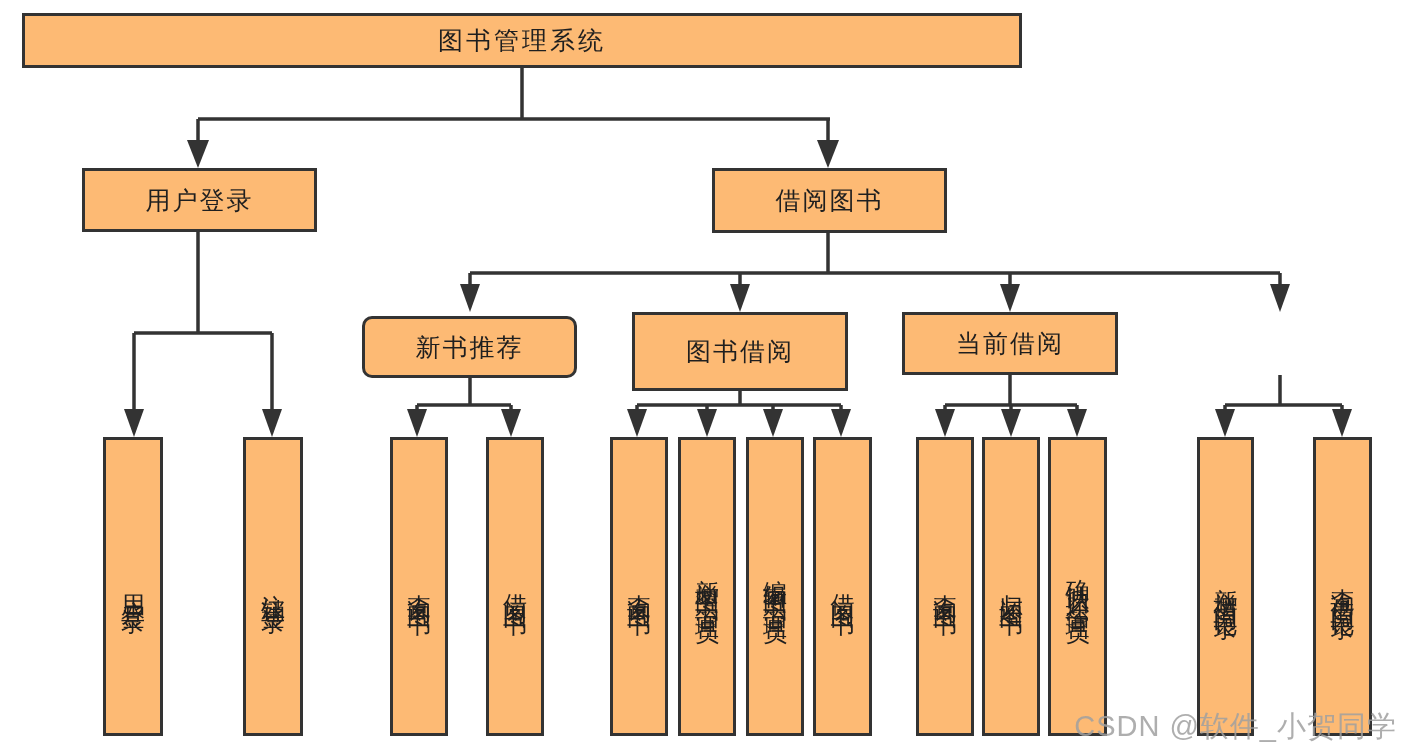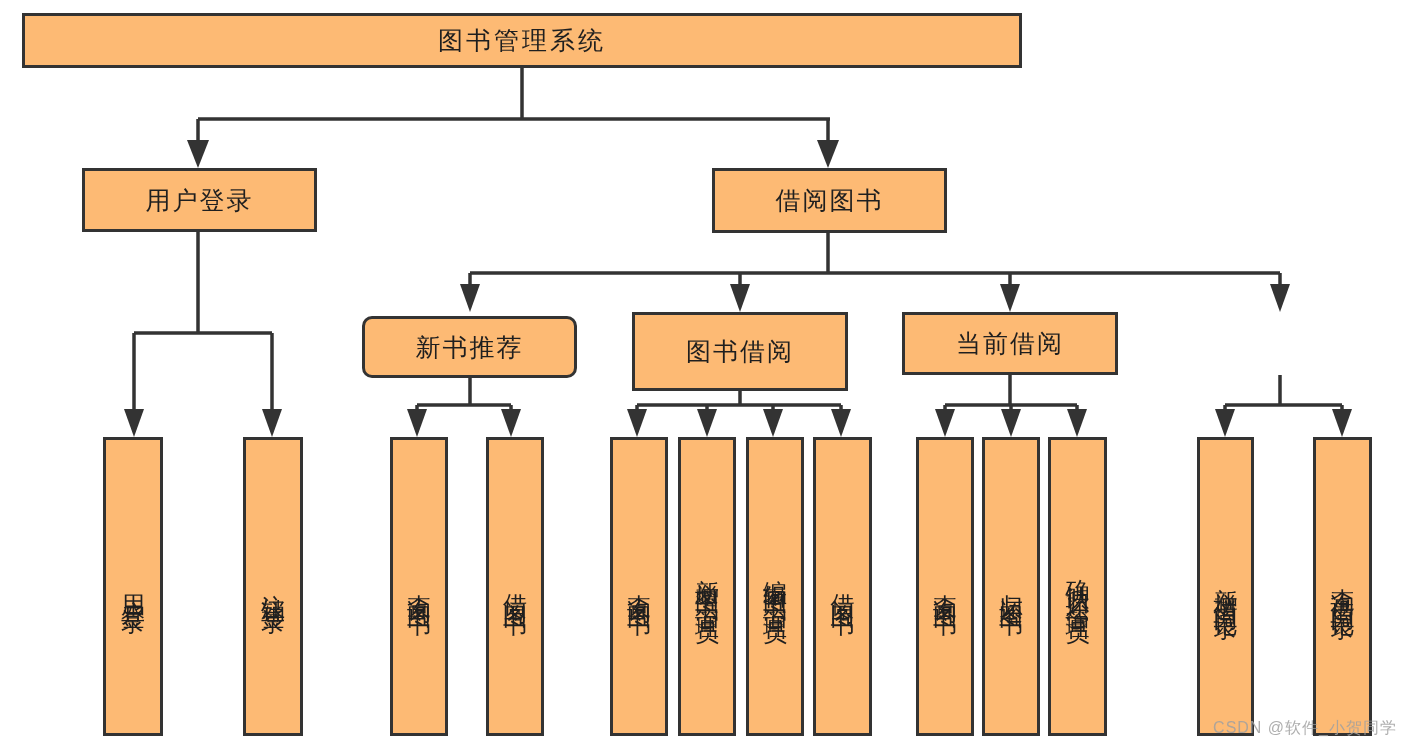--- a/index.html
+++ b/index.html
@@ -44,22 +44,22 @@
   .v-node span {
     writing-mode: vertical-rl;
     text-orientation: mixed;
     font-size: 24px;
     letter-spacing: 6px;
     line-height: 1;
   }
   .watermark {
     position: absolute;
     right: 8px;
-    bottom: 8px;
-    font-size: 16px;
+    bottom: 0;
+    font-size: 29px;
     color: rgba(160, 160, 160, 0.85);
     letter-spacing: 1px;
     white-space: nowrap;
     z-index: 10;
   }
 </style>
 </head>
 <body>
 
 <div class="canvas">

